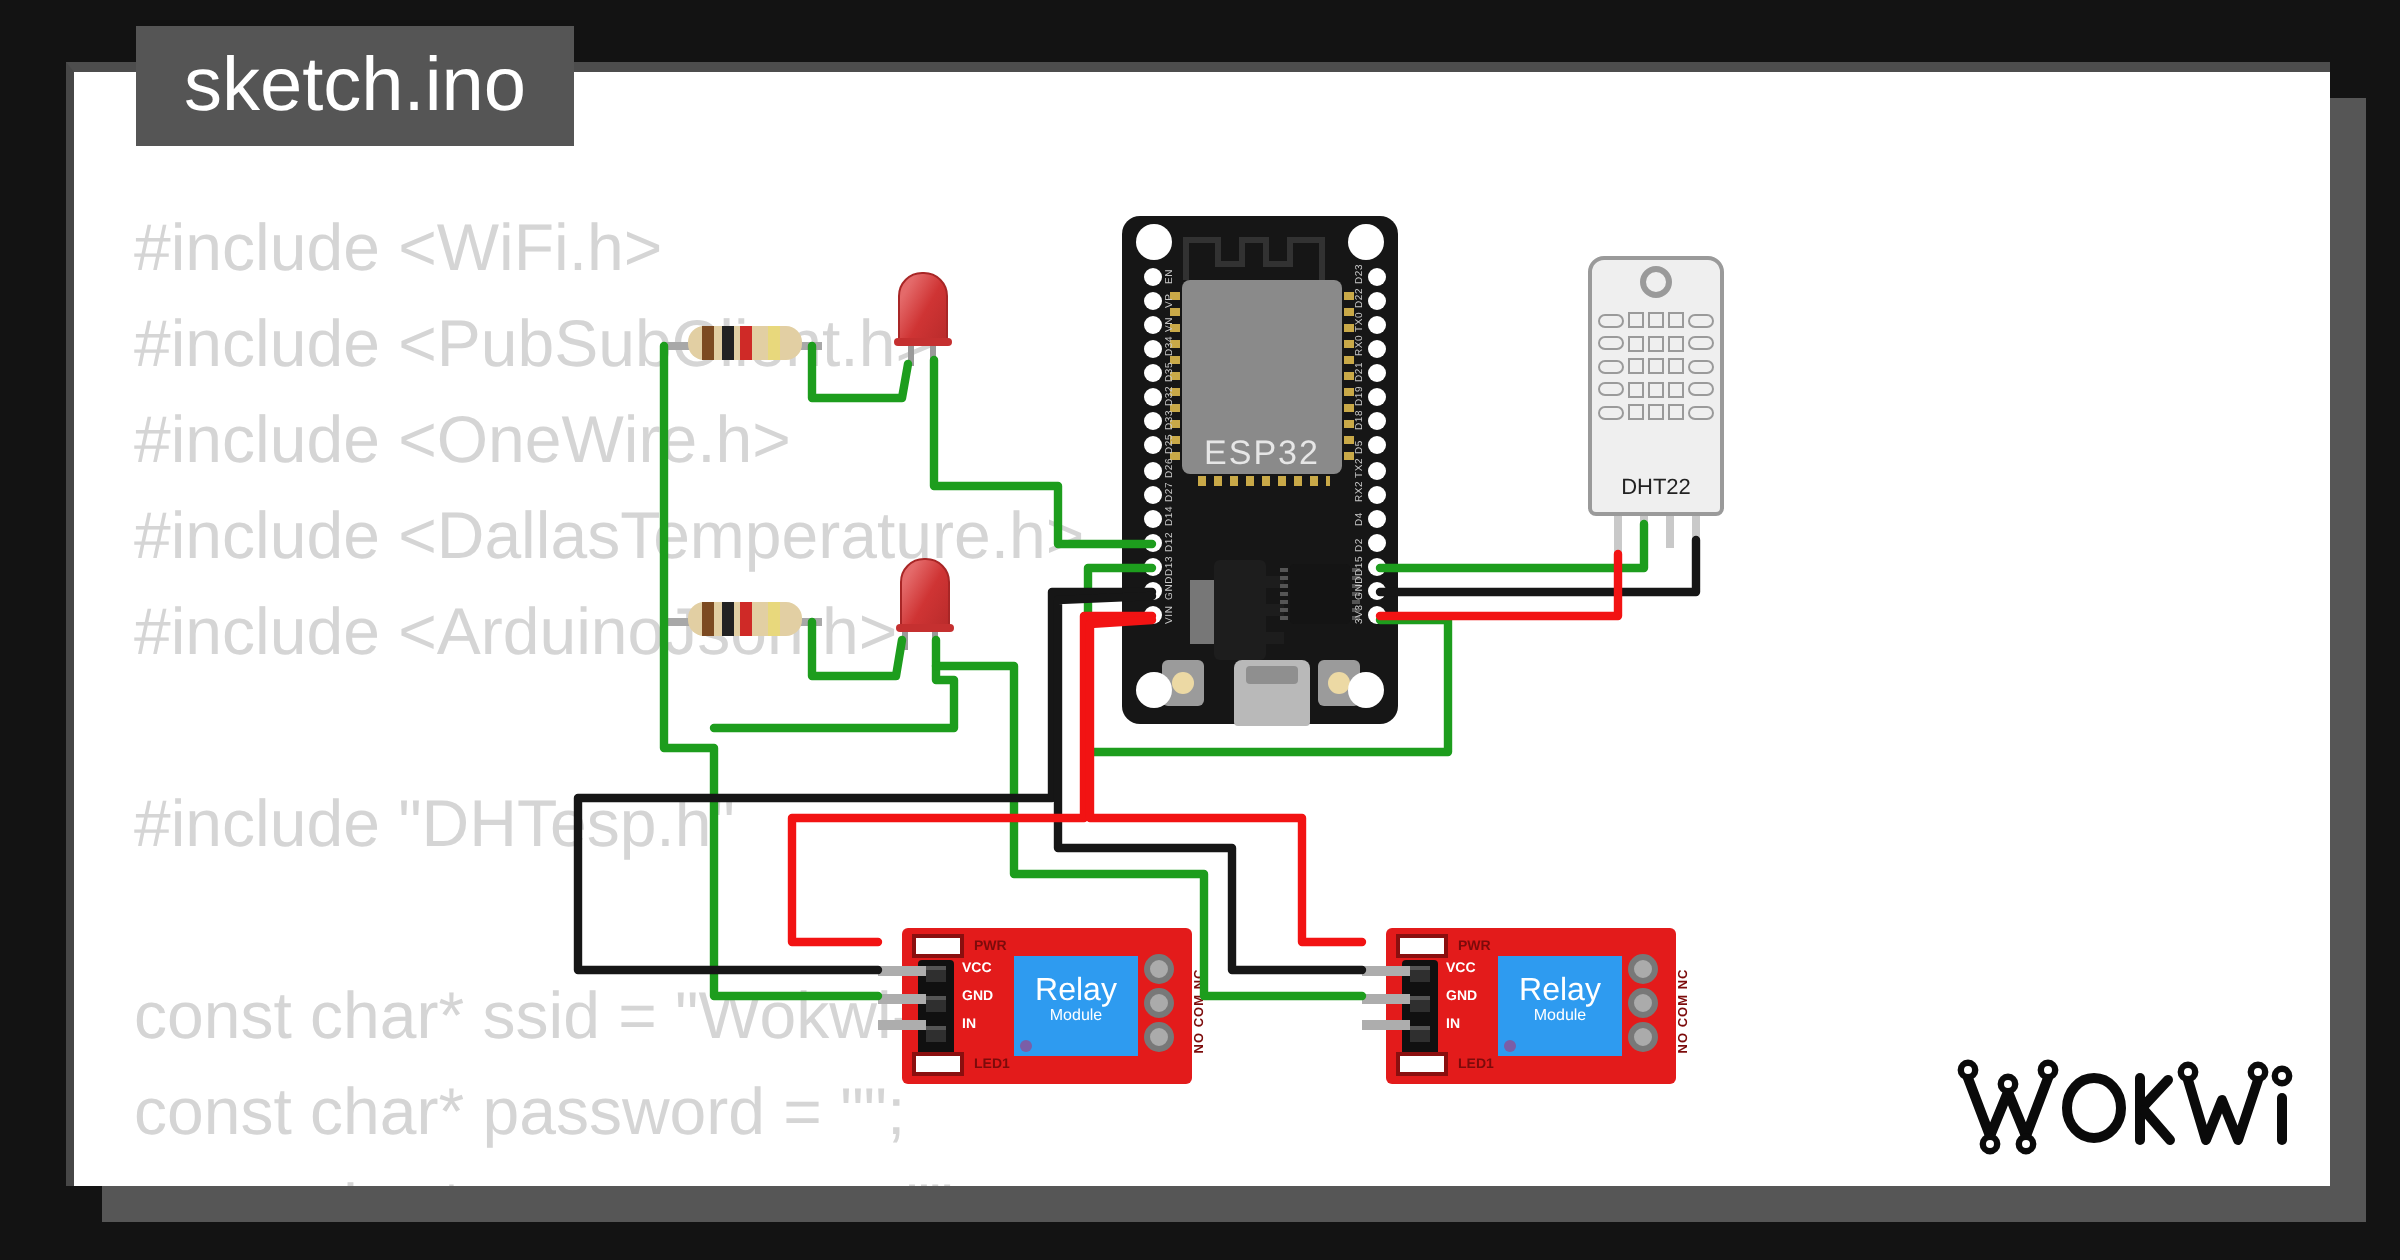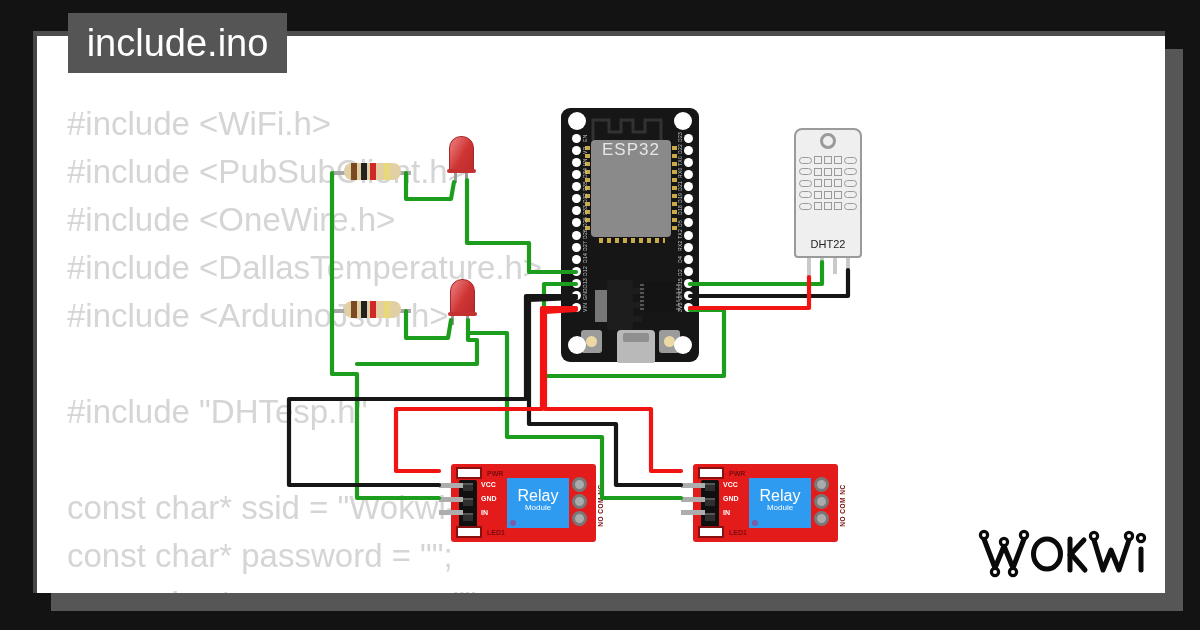--- a/index.html
+++ b/index.html
@@ -18,21 +18,21 @@
   
   #wires{position:absolute;left:0;top:0;width:1128px;height:557px;z-index:20;pointer-events:none;}
   
   .abs{position:absolute;}
   
   #esp{left:524px;top:72px;width:138px;height:254px;background:#161616;border-radius:9px;z-index:10;}
   .hole{position:absolute;width:18px;height:18px;border-radius:50%;background:#fff;}
   .pin{position:absolute;width:9px;height:9px;border-radius:50%;background:#fff;}
   .pinlab{position:absolute;font-size:5px;color:#c9c9c9;transform:rotate(-90deg);transform-origin:left top;white-space:nowrap;letter-spacing:.3px;}
   #shield{position:absolute;left:30px;top:32px;width:80px;height:97px;background:#8a8a8a;border-radius:4px;
-          display:flex;align-items:flex-start;justify-content:center;color:#e6e6e6;font-size:17px;letter-spacing:1px;}
+          display:flex;align-items:flex-end;justify-content:center;color:#e6e6e6;font-size:17px;letter-spacing:1px;}
   .goldcol{position:absolute;width:5px;top:38px;height:84px;background:repeating-linear-gradient(#c9a948 0 4px,transparent 4px 8px);}
   .goldrow{position:absolute;left:38px;width:66px;height:5px;top:130px;background:repeating-linear-gradient(90deg,#c9a948 0 4px,transparent 4px 8px);}
   #ant{position:absolute;left:28px;top:4px;}
   #reg-tab{left:34px;top:182px;width:12px;height:32px;background:#777;}
   #reg{left:46px;top:172px;width:26px;height:50px;background:#1d1d1d;border-radius:3px;}
   .regleg{position:absolute;left:72px;width:9px;height:6px;background:#1d1d1d;}
   #chip2{left:84px;top:174px;width:30px;height:30px;background:#141414;border-radius:2px;}
   #chip2:before,#chip2:after{content:"";position:absolute;top:2px;bottom:2px;width:4px;background:repeating-linear-gradient(#555 0 2px,transparent 2px 4px);}
   #chip2:before{left:-5px}#chip2:after{right:-5px}
   .btn{position:absolute;top:222px;width:21px;height:23px;background:#9b9b9b;border-radius:3px;}
@@ -71,21 +71,21 @@
   .rl-vlab{position:absolute;left:128px;top:38px;font-size:6.5px;font-weight:bold;color:#7c0b0b;transform:rotate(-90deg);white-space:nowrap;letter-spacing:.5px;}
   .rl-lead{position:absolute;width:24px;height:5px;background:#adadad;z-index:14;}
   
   #logo{position:absolute;left:937px;top:486px;z-index:5;}
 </style>
 </head>
 <body>
 
 <div id="stage">
   <div id="tab">
-    <span>include.ino</span>
+    <span>sketch.ino</span>
   </div>
 
   <div id="canvas">
     <div id="code"><div class="code-line">#include &lt;WiFi.h&gt;</div><div class="code-line">#include &lt;PubSubClient.h&gt;</div><div class="code-line">#include &lt;OneWire.h&gt;</div><div class="code-line">#include &lt;DallasTemperature.h&gt;</div><div class="code-line">#include &lt;ArduinoJson.h&gt;</div><div class="code-line"></div><div class="code-line">#include "DHTesp.h"</div><div class="code-line"></div><div class="code-line">const char* ssid = "Wokwi-GUEST";</div><div class="code-line">const char* password = "";</div><div class="code-line">const char* mqtt_server = "";</div></div>
 
     <div id="esp" class="abs">
       <svg id="ant" width="84" height="30">
         <path d="M4,28 V8 h16 v12 h12 V8 h12 v12 h12 V8 h16 v20" stroke="#323232" stroke-width="3" fill="none"></path>
       </svg>
       <div id="shield">

